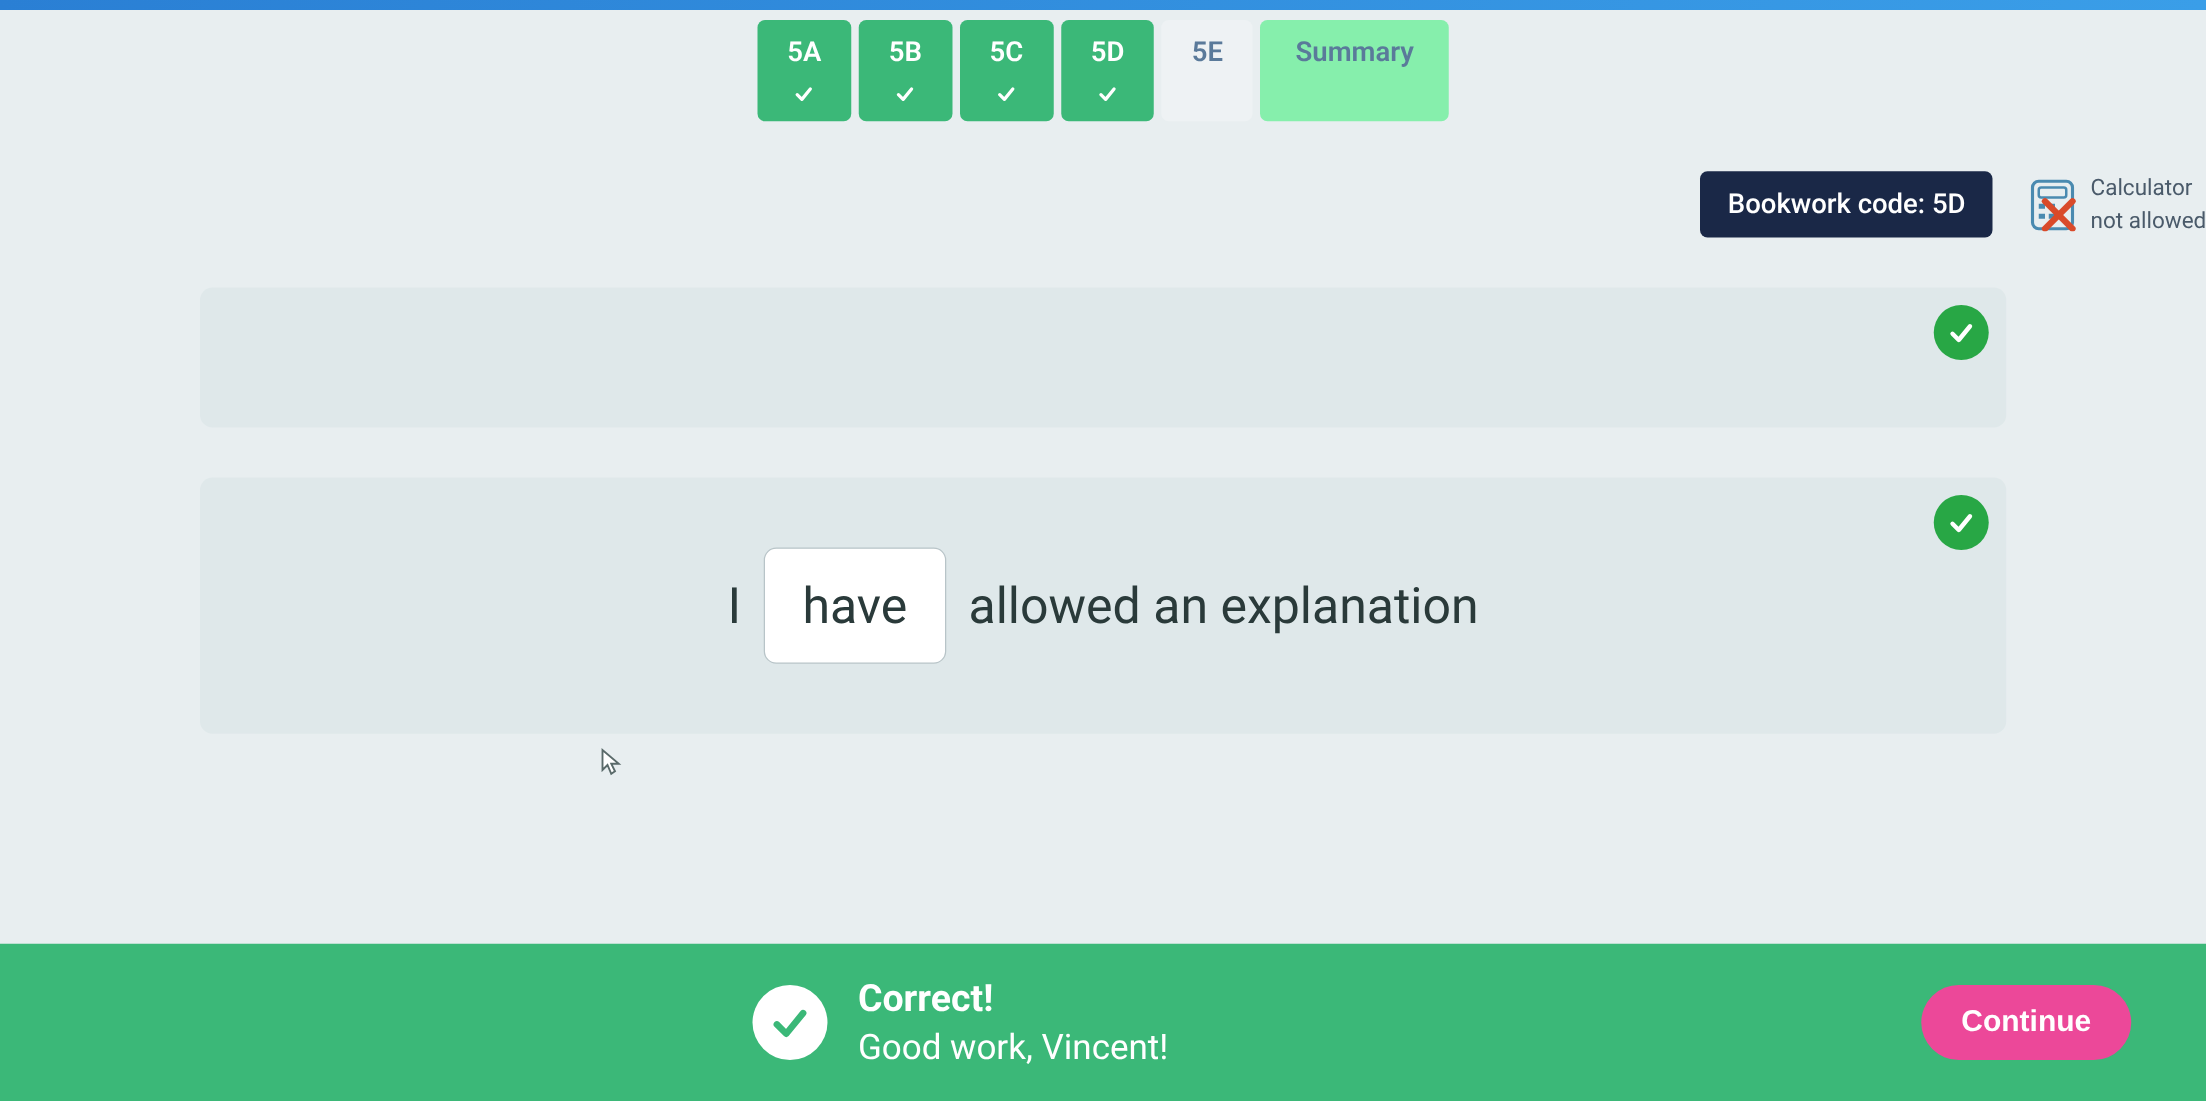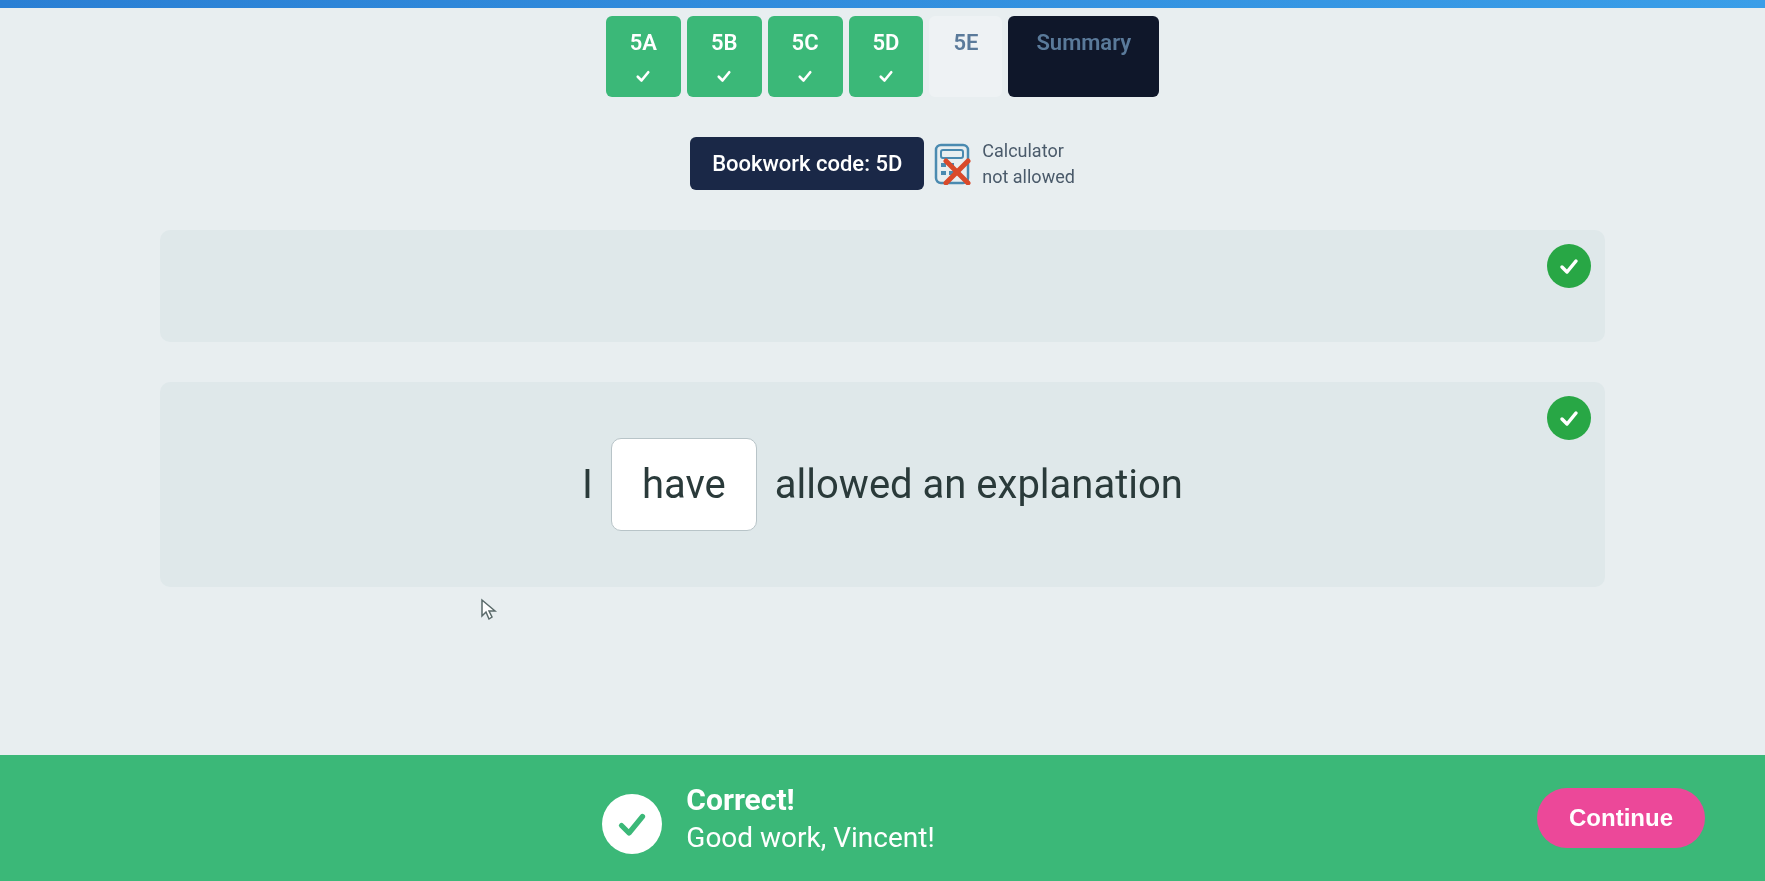--- a/index.html
+++ b/index.html
@@ -34,34 +34,34 @@
     }
     .tab.done {
       background: #3bb878;
       color: #ffffff;
     }
     .tab.pending {
       background: #eef2f4;
       color: #5a7a9a;
     }
     .tab.summary {
-      background: #0f172a;
+      background: #86efac;
       color: #5a7a9a;
       padding: 14px 28px;
     }
     .check-small {
       width: 18px;
       height: 18px;
     }
     .check-small svg { width: 100%; height: 100%; }
     .meta-row {
       display: flex;
-      justify-content: center;
-      align-items: center;
-      gap: 8px;
+      justify-content: flex-end;
+      align-items: center;
+      gap: 28px;
       margin-top: 40px;
     }
     .bookwork {
       background: #1a2847;
       color: #ffffff;
       padding: 14px 22px;
       border-radius: 6px;
       font-size: 22px;
       font-weight: 500;
     }
@@ -133,21 +133,21 @@
       bottom: 0;
       height: 126px;
       background: #3bb878;
       display: flex;
       align-items: center;
       padding: 0 60px 0 0;
     }
     .footer-center {
       flex: 1;
       display: flex;
-      align-items: flex-end;
+      align-items: center;
       justify-content: center;
       gap: 24px;
     }
     .big-check {
       width: 60px;
       height: 60px;
       background: #ffffff;
       border-radius: 50%;
       display: flex;
       align-items: center;

